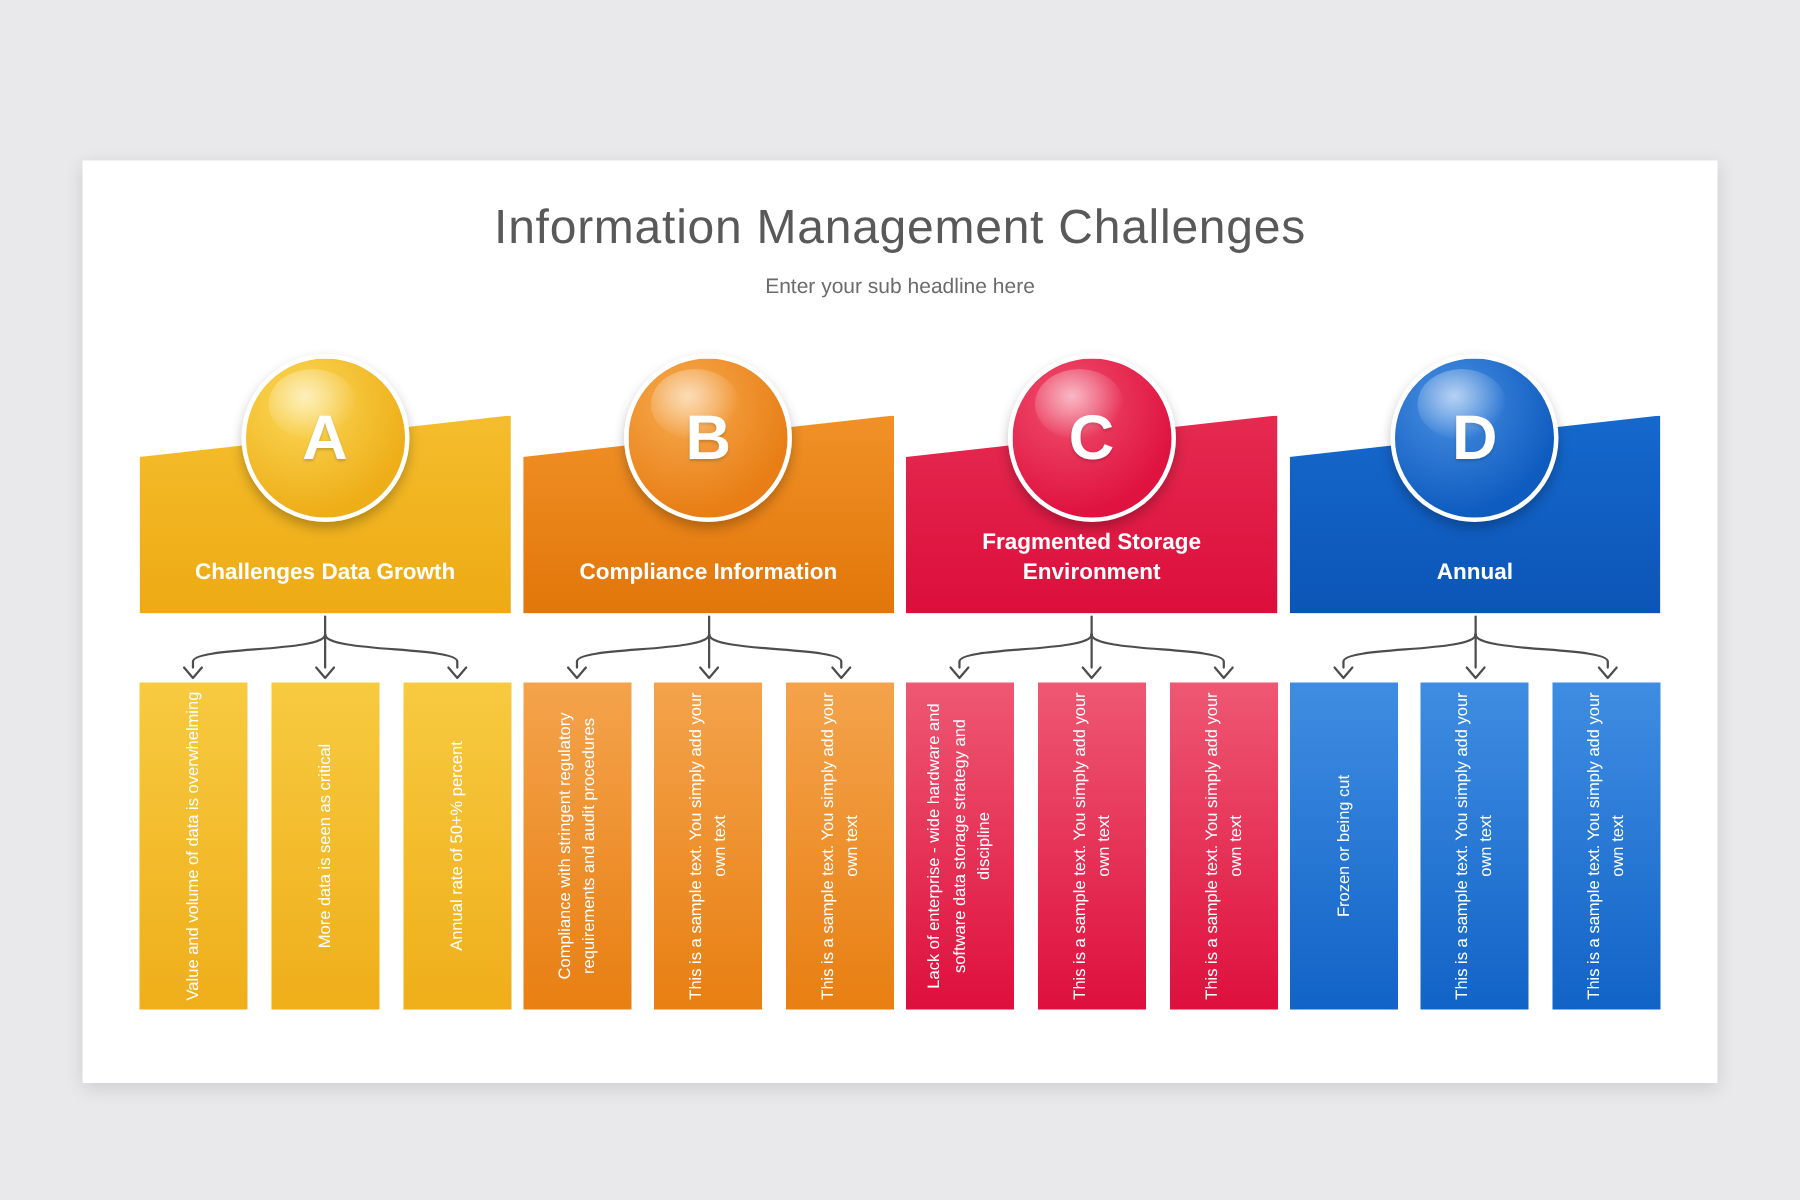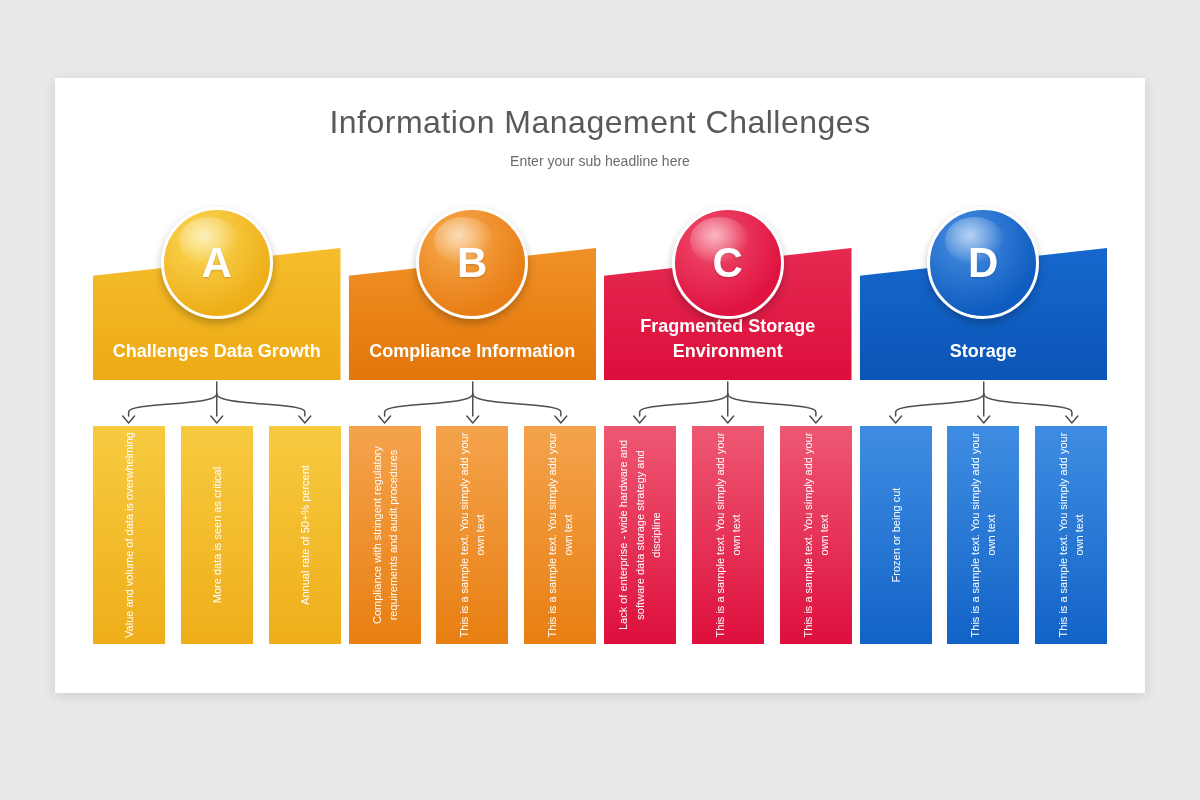--- a/index.html
+++ b/index.html
@@ -5,21 +5,21 @@
   * { margin:0; padding:0; box-sizing:border-box; }
   html,body { width:1200px; height:800px; }
   body {
     font-family: "Liberation Sans", sans-serif;
     background:#e9e9eb;
     position:relative;
     overflow:hidden;
   }
   .stage { position:absolute; inset:0; }
   .slide {
-    position:absolute; left:55px; top:78px;
+    position:absolute; left:55px; top:107px;
     width:1090px; height:615px;
     background:#ffffff;
     box-shadow:0 3px 12px rgba(0,0,0,.12);
   }
   .slide-title {
     margin-top:26px;
     text-align:center;
     font-size:32px;
     font-weight:500;
     color:var(--title-color,#595959);
@@ -63,21 +63,21 @@
   .banner {
     margin-top:41px; height:132px; width:100%;
     background:linear-gradient(180deg, var(--banner-top), var(--banner-bottom));
     clip-path:polygon(0 21%, 100% 0, 100% 100%, 0 100%);
     display:flex; align-items:flex-end; justify-content:center;
     padding:0 10px 17px 10px;
     position:relative; z-index:1;
     filter:drop-shadow(0 2px 2px rgba(0,0,0,.15));
   }
   .banner-title {
-    color:#ffffff; font-weight:bold; font-size:18px;
+    color:#ffffff; font-weight:bold; font-size:15px;
     text-align:center; line-height:1.35;
   }
 
   
   .connector { display:block; width:100%; height:46px; }
   .connector path {
     fill:none; stroke:var(--connector-color,#4d4d4d);
     stroke-width:1.5; stroke-linecap:round; stroke-linejoin:round;
   }
 
@@ -195,21 +195,21 @@
             <div class="bar-text">This is a sample text. You simply add your own text</div>
           </div>
         </div>
       </section>
 
       <section class="column" style="--banner-top: #1668cd; --banner-bottom: #0b55b6; --circle-light: #4a90e2; --circle-base: #0e5cc0; --bar-top: #3f8de2; --bar-bottom: #1263c7;">
         <div class="circle">
           <span class="letter">D</span>
         </div>
         <div class="banner">
-          <span class="banner-title">Storage</span>
+          <span class="banner-title">Annual</span>
         </div>
         <svg class="connector" viewBox="0 0 250 46" preserveAspectRatio="none" aria-hidden="true">
           <path d="M125 2 V14"></path>
           <path d="M125 14 V36"></path>
           <path d="M125 14 C125 26, 36 22, 36 32 V36"></path>
           <path d="M125 14 C125 26, 214 22, 214 32 V36"></path>
           <path d="M30 36 L36 43 L42 36"></path>
           <path d="M119 36 L125 43 L131 36"></path>
           <path d="M208 36 L214 43 L220 36"></path>
         </svg>

